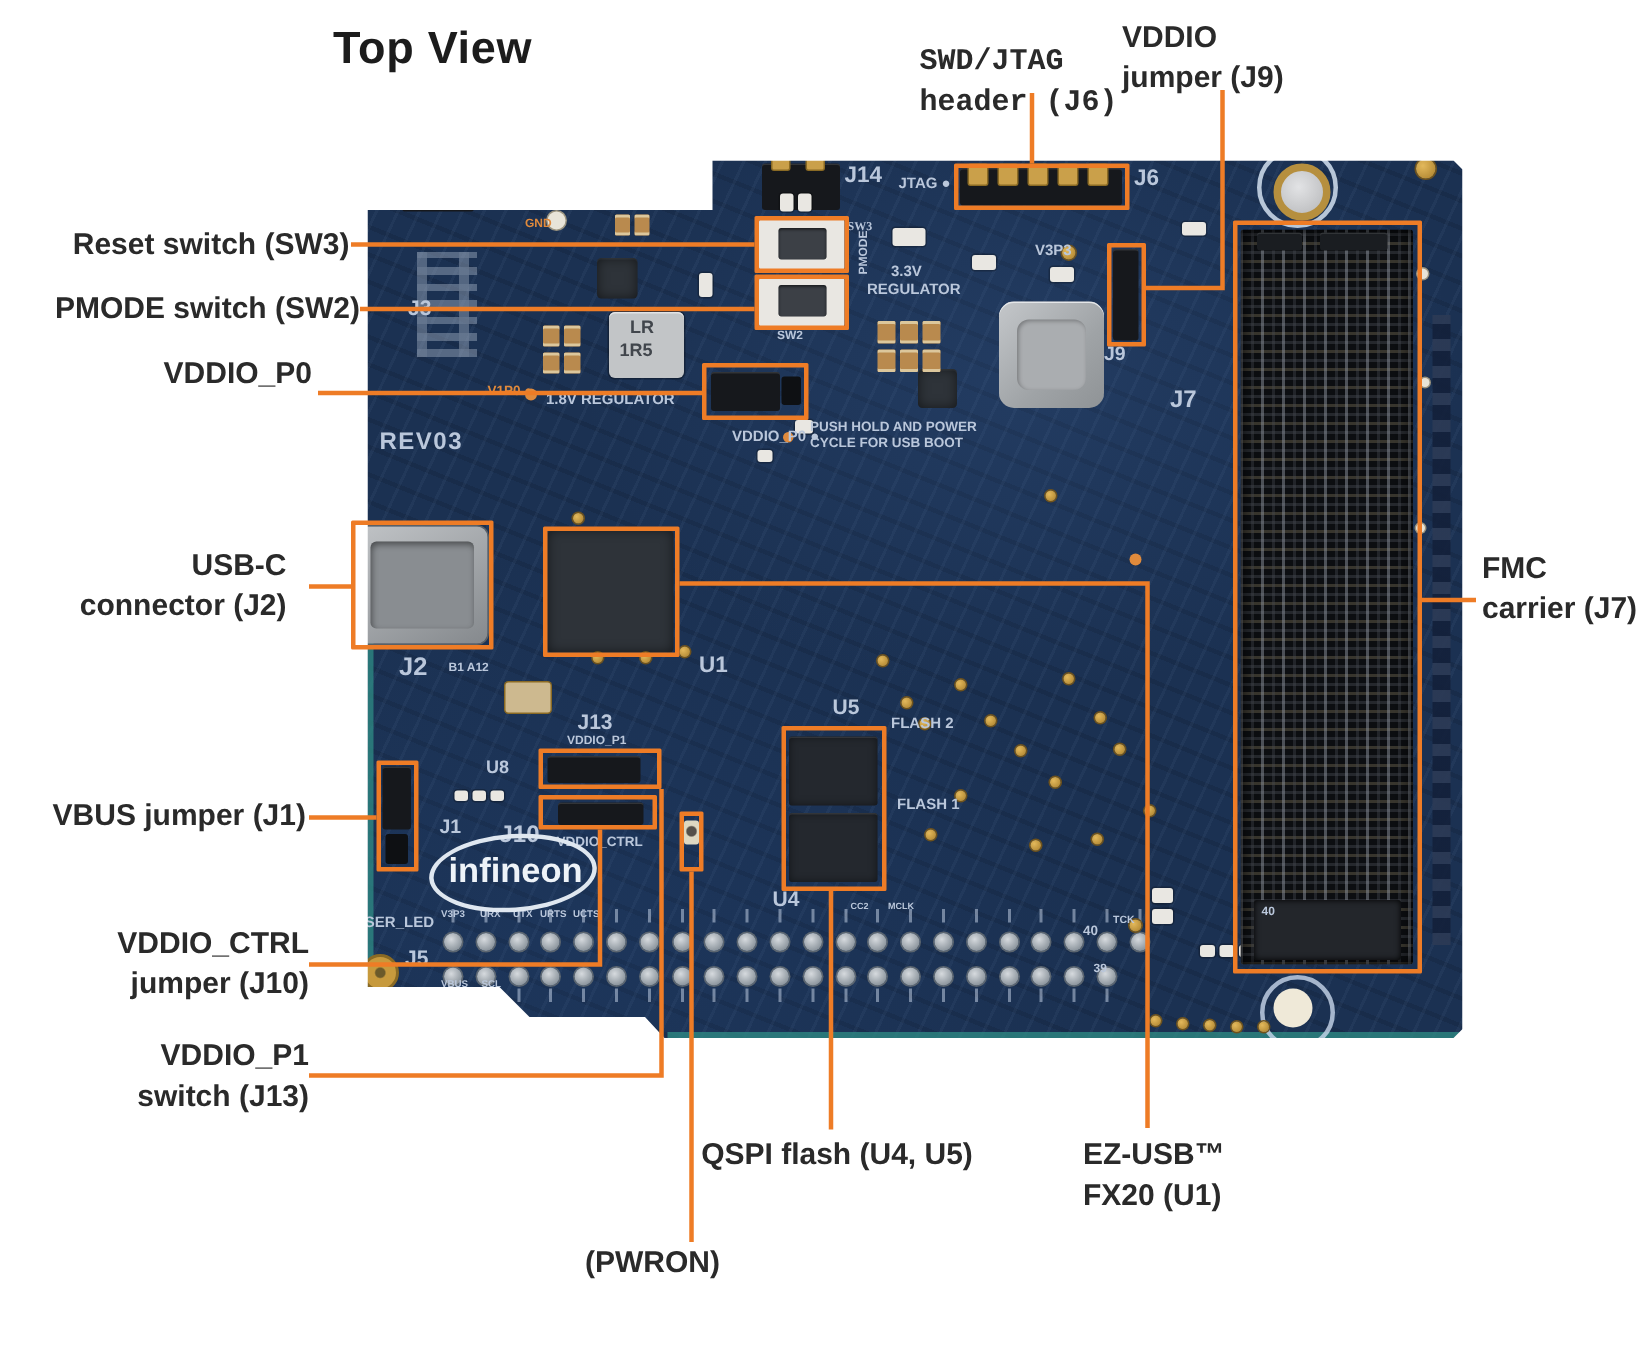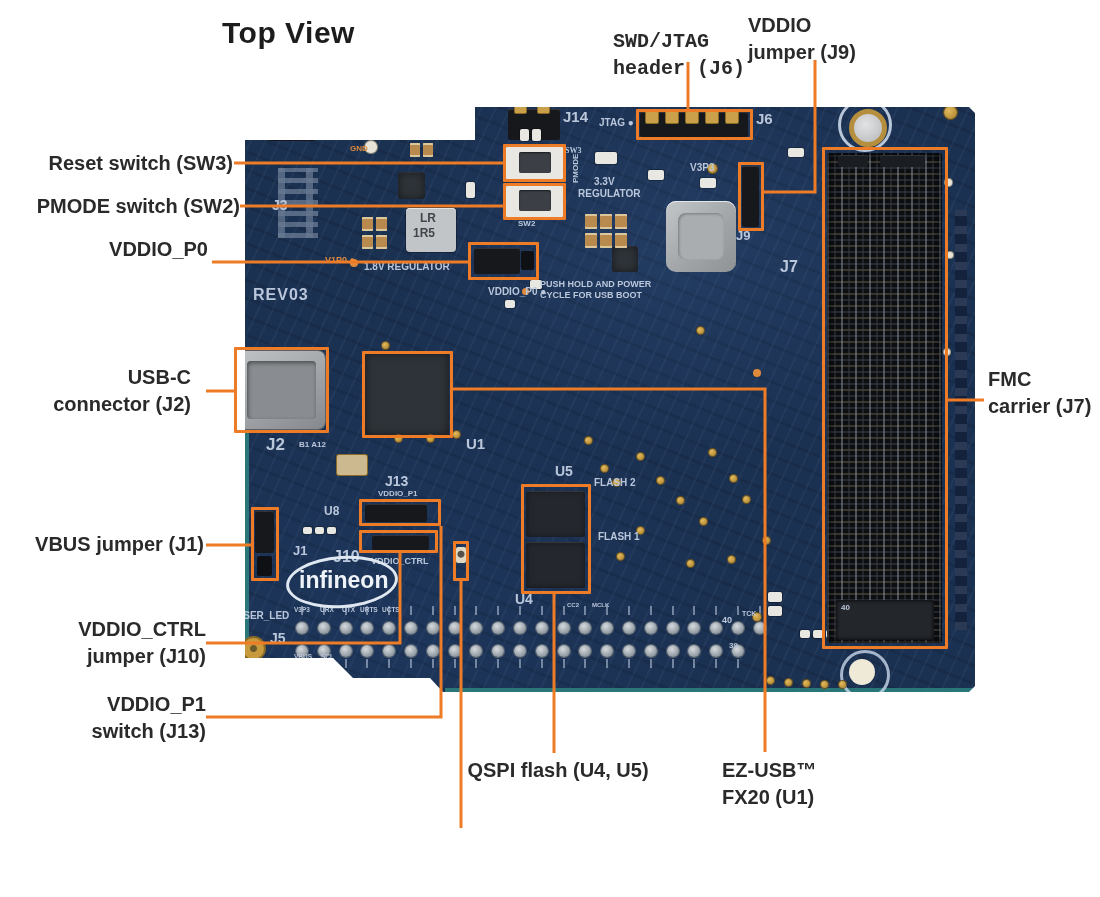--- a/index.html
+++ b/index.html
@@ -376,15 +376,16 @@
         <div>carrier (J7)</div>
       </div>
       <div class="callout" style="left: 452px; top: 757px; width: 212px; text-align: center;">
         <div>QSPI flash (U4, U5)</div>
       </div>
       <div class="callout" style="left: 722px; top: 757px; width: 140px; text-align: left;">
         <div>EZ-USB™</div>
         <div>FX20 (U1)</div>
       </div>
       <div class="callout" style="left: 390px; top: 829px; width: 175px; text-align: left;">
+        <div>(PWRON)</div>
       </div>
     </div>
 </div>
 
 </body></html>

